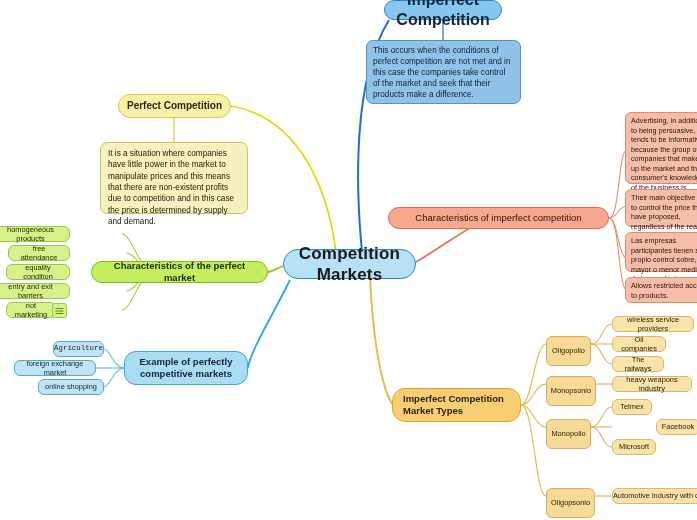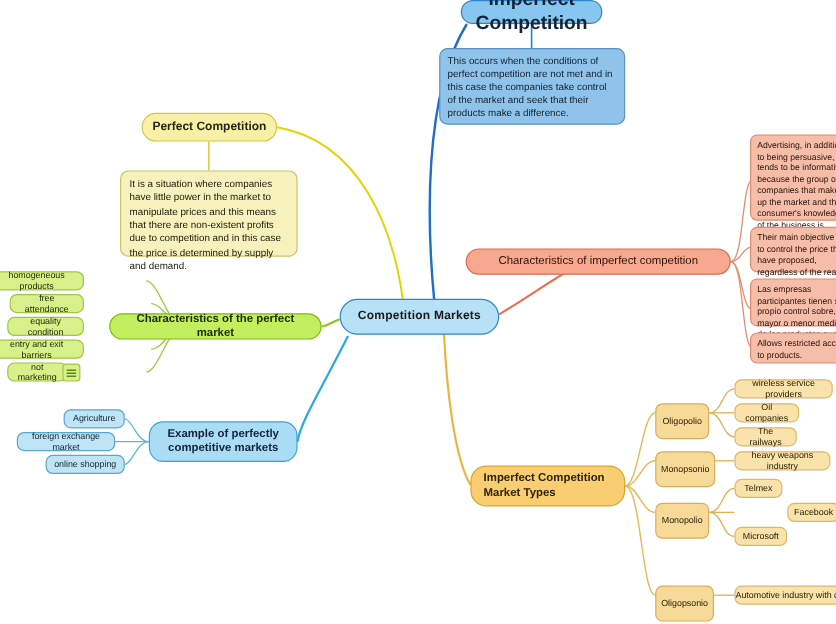--- a/index.html
+++ b/index.html
@@ -24,21 +24,21 @@
     border-width:1px;
     line-height:1.25;
   }
 
   
   .central{
     border-radius:18px;
     background:#b6e1f7;
     border-color:#2e86c9;
     border-width:1.5px;
-    font-size:10px;
+    font-size:17px;
     font-weight:bold;
     color:#1a1a1a;
     letter-spacing:.2px;
   }
 
   
   .blue-head{
     border-radius:14px;
     background:#87c7ef;
     border-color:#2e86c9;
@@ -250,21 +250,21 @@
         <line x1="1" y1="4" x2="8" y2="4"></line>
         <line x1="1" y1="6.5" x2="8" y2="6.5"></line>
       </g>
     </svg>
   </div>
 
   <div class="node blue-mid" style="left:124px;top:351px;width:124px;height:34px;">
     <span>Example of perfectly competitive markets</span>
   </div>
 
-  <div class="node blue-leaf" style="left:53px;top:341px;width:51px;height:16px;">
+  <div class="node blue-leaf" style="left:53px;top:341px;width:51px;height:16px;font-family:Liberation Mono, monospace;">
     <span>Agriculture</span>
   </div>
   <div class="node blue-leaf" style="left:14px;top:360px;width:82px;height:16px;">
     <span>foreign exchange market</span>
   </div>
   <div class="node blue-leaf" style="left:38px;top:379px;width:66px;height:16px;">
     <span>online shopping</span>
   </div>
 
   <div class="node red-mid" style="left:388px;top:207px;width:221px;height:22px;">

